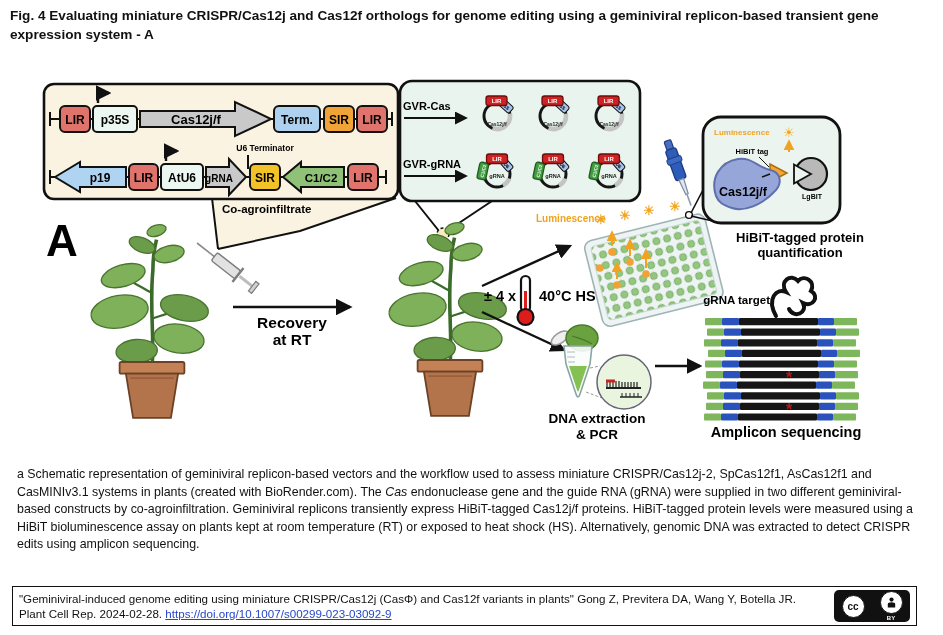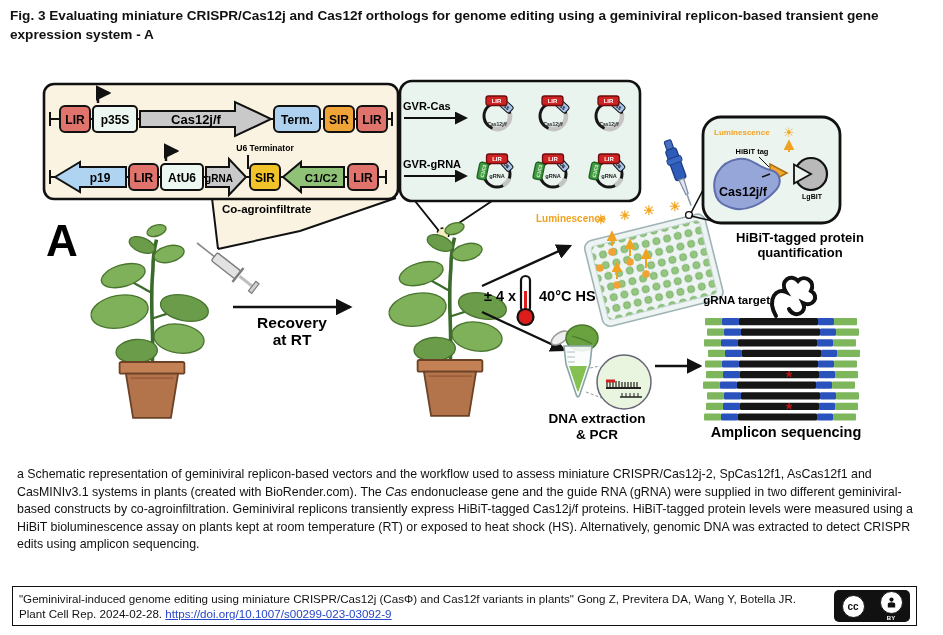--- a/index.html
+++ b/index.html
@@ -15,21 +15,21 @@
   .cc-badge{flex:0 0 auto;width:76px;height:32px;background:#111;border-radius:5px;display:flex;align-items:center;justify-content:center;gap:15px;}
   .cc-badge .disc{width:21px;height:21px;border-radius:50%;background:#fff;border:1.5px solid #111;display:flex;align-items:center;justify-content:center;
     font-size:10px;font-weight:bold;color:#111;position:relative;}
   .cc-badge .by-wrap{display:flex;flex-direction:column;align-items:center;}
   .cc-badge .by{color:#fff;font-size:6px;font-weight:bold;margin-top:1px;line-height:6px;}
   svg text{font-family:"Liberation Sans",sans-serif;}
 </style>
 </head>
 <body>
 
-<div class="title">Fig. 3 Evaluating miniature CRISPR/Cas12j and Cas12f orthologs for genome editing using a geminiviral replicon-based transient gene expression system - A</div>
+<div class="title">Fig. 4 Evaluating miniature CRISPR/Cas12j and Cas12f orthologs for genome editing using a geminiviral replicon-based transient gene expression system - A</div>
 
 <svg class="fig-svg" width="943" height="480" viewBox="0 0 943 480">
   <defs>
     <marker id="ah" viewBox="0 0 10 10" refX="8.5" refY="5" markerWidth="6.5" markerHeight="6.5" orient="auto-start-reverse">
       <path d="M0,0 L10,5 L0,10 Z" fill="#111"></path>
     </marker>
     <marker id="aho" viewBox="0 0 10 10" refX="8.5" refY="5" markerWidth="5.5" markerHeight="5.5" orient="auto-start-reverse">
       <path d="M0,0 L10,5 L0,10 Z" fill="#f0a321"></path>
     </marker>
     <pattern id="wells" patternUnits="userSpaceOnUse" width="11" height="11">

